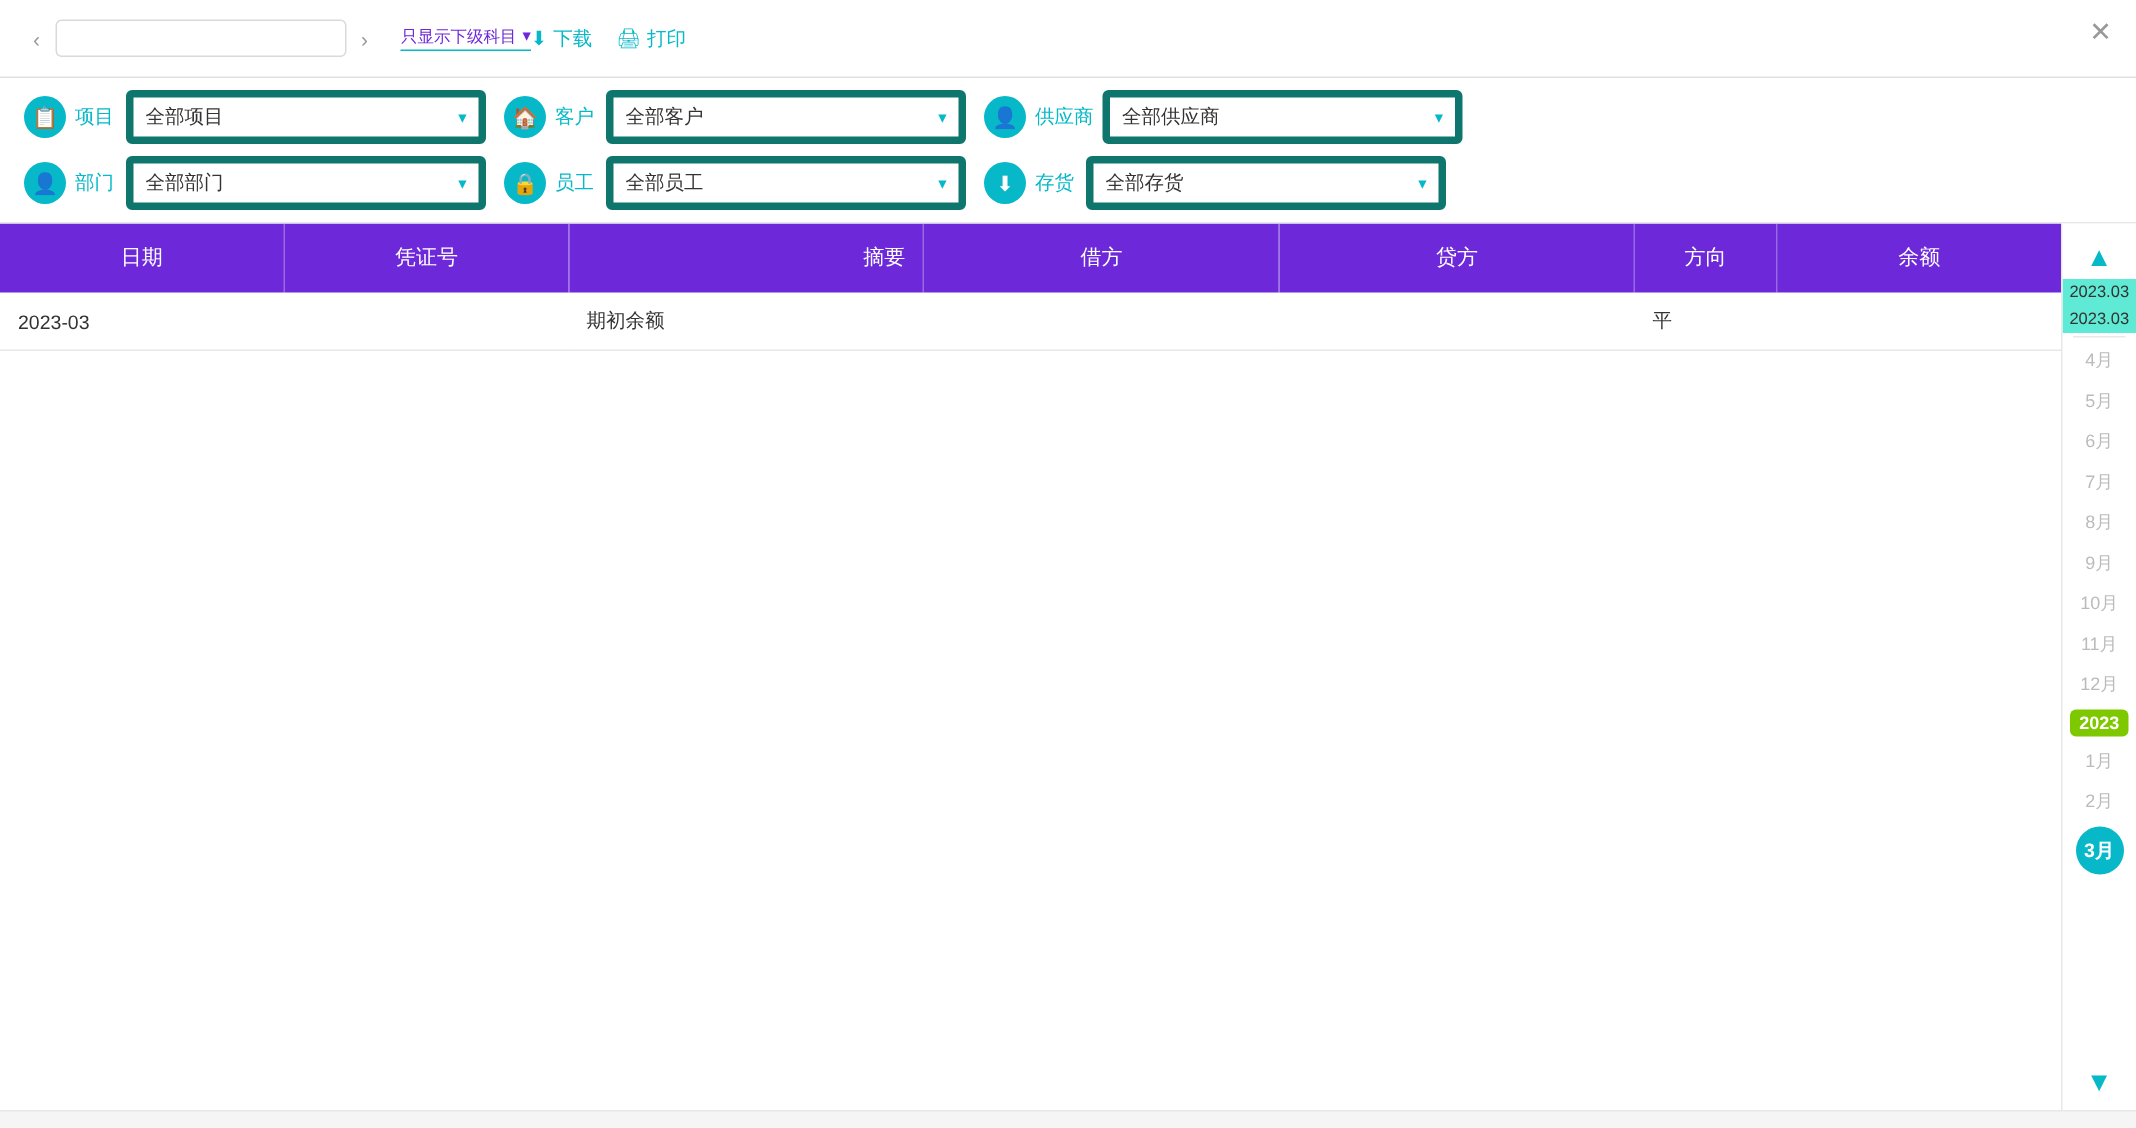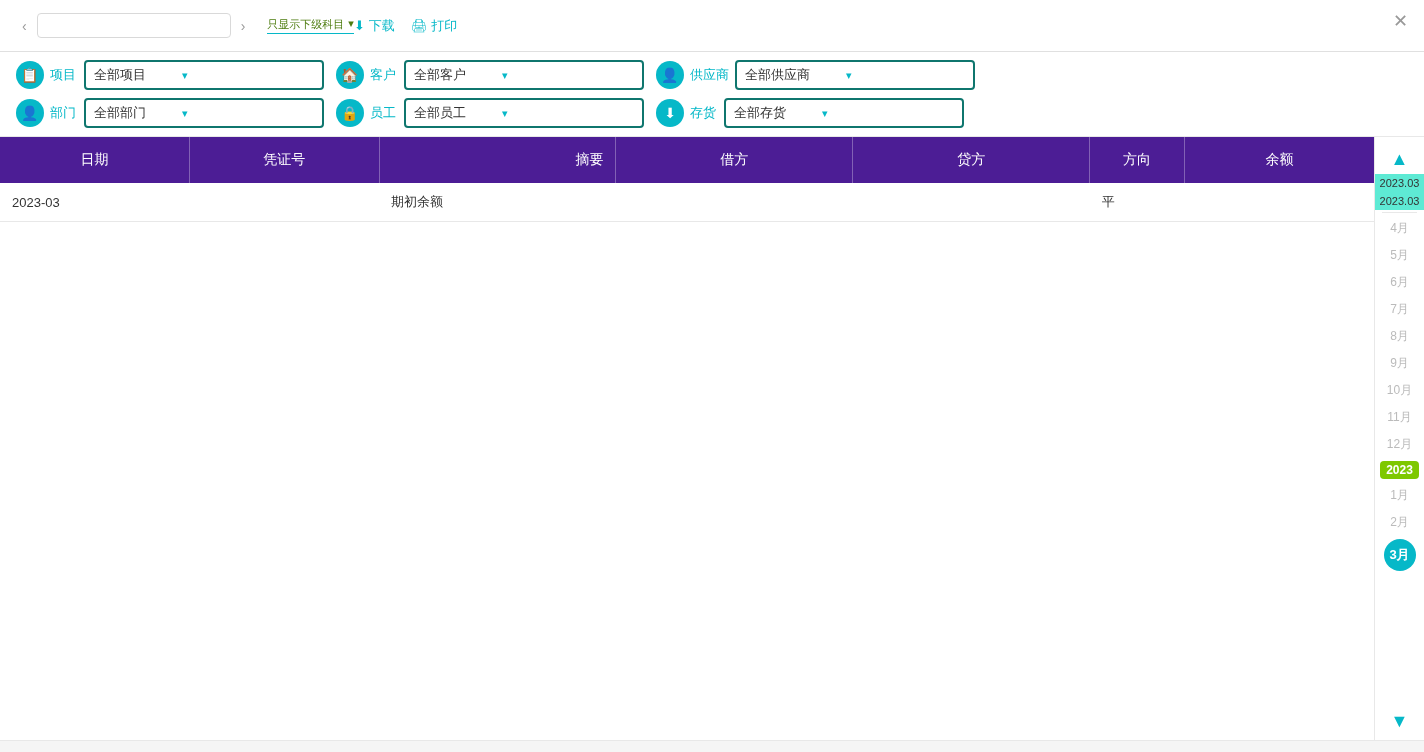--- a/index.html
+++ b/index.html
@@ -50,21 +50,21 @@
       font-size: 13px;
       color: #333;
       min-width: 120px;
       text-align: center;
     }
     .show-sub {
       display: flex;
       align-items: flex-start;
       gap: 4px;
       margin-left: 12px;
-      color: #4d7c0f;
+      color: #6d28d9;
       border-bottom: 1px solid #06b8c8;
       cursor: pointer;
       font-size: 13px;
       padding-bottom: 1px;
     }
     .show-sub span { font-size: 11px; }
     .page-title {
       flex: 1;
       text-align: center;
       font-size: 18px;
@@ -127,46 +127,46 @@
       flex-shrink: 0;
     }
     .filter-label {
       color: #06b8c8;
       font-size: 13px;
       min-width: 28px;
     }
     .filter-select {
       display: flex;
       align-items: center;
-      border: 2px solid #0f766e;
+      border: 5px solid #0f766e;
       border-radius: 4px;
       padding: 4px 8px;
       min-width: 200px;
       background: #fff;
       cursor: pointer;
       font-size: 13px;
       color: #333;
-      justify-content: flex-start;
+      justify-content: space-between;
       gap: 28px;
     }
     .filter-select .arrow { color: #06b8c8; font-size: 11px; margin-left: 8px; }
     
     .filter-select.wide { min-width: 240px; }
     
     .table-area {
       flex: 1;
       overflow: auto;
       position: relative;
     }
     .data-table {
       width: 100%;
       border-collapse: collapse;
     }
     .data-table thead tr {
-      background: #4c1d95;
+      background: #6d28d9;
       color: #fff;
     }
     .data-table thead th {
       padding: 14px 12px;
       text-align: center;
       font-weight: normal;
       font-size: 14px;
       border-right: 1px solid rgba(255,255,255,0.3);
     }
     .data-table thead th:last-child { border-right: none; }

